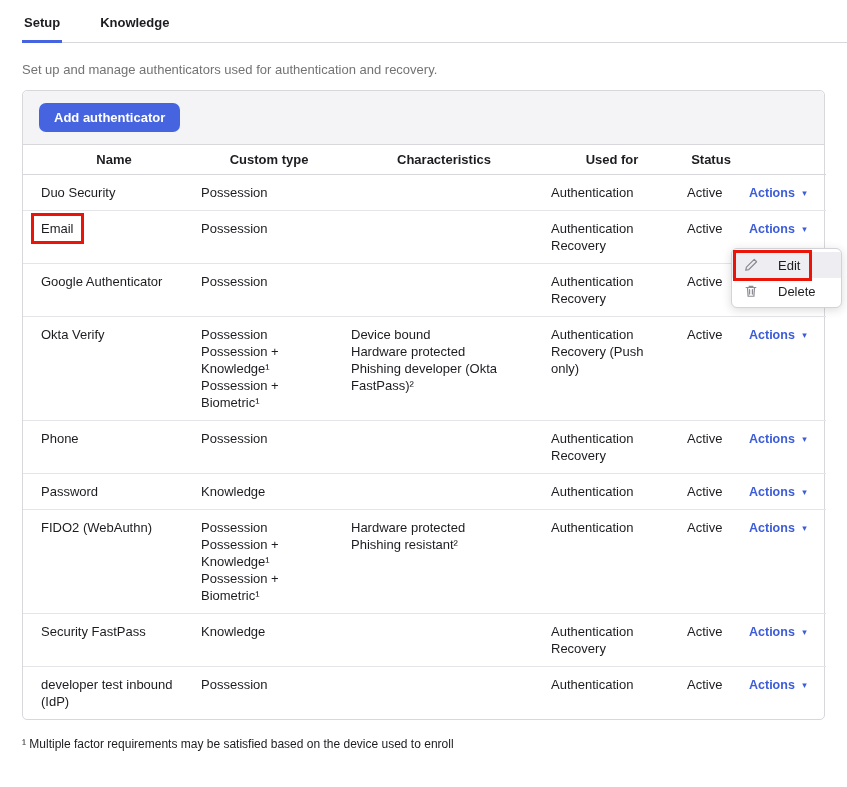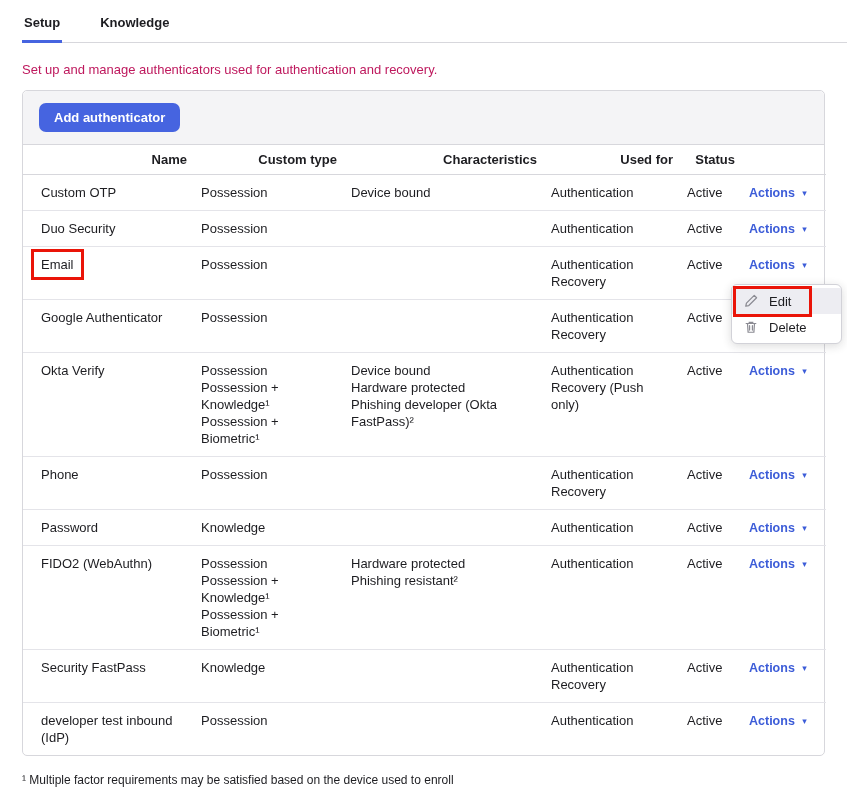--- a/index.html
+++ b/index.html
@@ -5,45 +5,45 @@
   * { box-sizing: border-box; }
   html,body { margin:0; padding:0; background:#fff; }
   body { font-family:"Liberation Sans","DejaVu Sans",sans-serif; color:#1d1d21; }
   .page { position:relative; width:847px; height:787px; overflow:hidden; font-size:13px; background:#fff; }
 
   
   .tabbar { margin:0 0 0 22px; padding-top:13px; border-bottom:1px solid #d7d7dc; display:flex; gap:36px; }
   .tab { position:relative; padding:2px 2px 12px; font-size:13px; font-weight:700; color:#1d1d21; cursor:pointer; }
   .tab.active::after { content:""; position:absolute; left:0; right:0; bottom:-1px; height:3px; background:#4664e0; }
 
-  .description { margin:19px 22px 0; font-size:13px; color:#be185d; }
+  .description { margin:19px 22px 0; font-size:13px; color:#737373; }
 
   
   .panel { margin:13px 22px 0; border:1px solid #d7d7dc; border-radius:5px; background:#fff; }
   .button-bar { background:#f4f4f6; padding:12px 16px; border-bottom:1px solid #d7d7dc; border-radius:5px 5px 0 0; }
   .add-btn { background:#4664e0; color:#fff; font-weight:700; font-size:13px; border:none; border-radius:7px; padding:7px 15px; cursor:pointer; font-family:inherit;text-align:right; }
 
   table { width:100%; border-collapse:collapse; table-layout:fixed; }
-  th { text-align:right; font-weight:600; font-size:13px; color:#1d1d21; padding:7px 14px 7px 0; border-bottom:1px solid #d7d7dc; }
+  th { text-align:center; font-weight:600; font-size:13px; color:#1d1d21; padding:7px 14px 7px 0; border-bottom:1px solid #d7d7dc; }
   th:first-child, td:first-child { padding-left:18px; }
   td { vertical-align:top; padding:9px 14px 9px 0; border-bottom:1px solid #e4e4e9; font-size:13px; line-height:17px; }
   tr:last-child td { border-bottom:none; }
   td .line { margin:0; }
 
   .actions-cell { position:relative; padding-right:4px !important; }
   .actions-btn { color:#3c5cd8; font-weight:700; font-size:12.5px; background:none; border:none; padding:0; cursor:pointer; font-family:inherit; white-space:nowrap; }
   .actions-btn .caret { font-size:9px; margin-left:4px; position:relative; top:-1px; }
 
   
   .red-annotated { position:relative; display:inline-block; }
   .red-annotated::after { content:""; position:absolute; left:-10px; right:-10px; top:-7px; bottom:-7px; border:3px solid #ea1408; pointer-events:none; }
 
   
   .dropdown { position:absolute; top:37px; left:-18px; width:111px; background:#fff; border:1px solid #d2d2d8; border-radius:6px; box-shadow:0 2px 10px rgba(29,29,33,.16); z-index:6; padding:3px 0; }
-  .dropdown-item { display:flex; align-items:center; gap:11px; height:26px; padding:0 12px; font-size:13px; font-weight:400; color:#1d1d21; cursor:pointer; }
+  .dropdown-item { display:flex; align-items:center; gap:20px; height:26px; padding:0 12px; font-size:13px; font-weight:400; color:#1d1d21; cursor:pointer; }
   .dropdown-item.hovered { background:#ededf2; }
   .dropdown-item.red-annotated-item { position:relative; }
   .dropdown-item.red-annotated-item::after { content:""; position:absolute; left:1px; top:-2px; height:25px; width:73px; border:3px solid #ea1408; pointer-events:none; }
   .dd-icon { width:14px; height:14px; flex:0 0 14px; display:inline-flex; }
   .dd-icon svg { width:14px; height:14px; }
 
   
   .footnotes { margin:17px 22px 0; }
   .footnotes p { margin:0 0 13px; font-size:12px; color:#1d1d21; }
 </style>
@@ -77,34 +77,20 @@
           <th>Name</th>
           <th>Custom type</th>
           <th>Characteristics</th>
           <th>Used for</th>
           <th>Status</th>
           <th></th>
         </tr>
       </thead>
       <tbody>
           <tr>
-            <td><span>Custom OTP</span></td>
-            <td>
-              <div class="line">Possession</div>
-            </td>
-            <td>
-              <div class="line">Device bound</div>
-            </td>
-            <td>
-              <div class="line">Authentication</div>
-            </td>
-            <td>Active</td>
-            <td class="actions-cell"><button class="actions-btn">Actions <span class="caret">▾</span></button></td>
-          </tr>
-          <tr>
             <td><span>Duo Security</span></td>
             <td>
               <div class="line">Possession</div>
             </td>
             <td></td>
             <td>
               <div class="line">Authentication</div>
             </td>
             <td>Active</td>
             <td class="actions-cell"><button class="actions-btn">Actions <span class="caret">▾</span></button></td>

